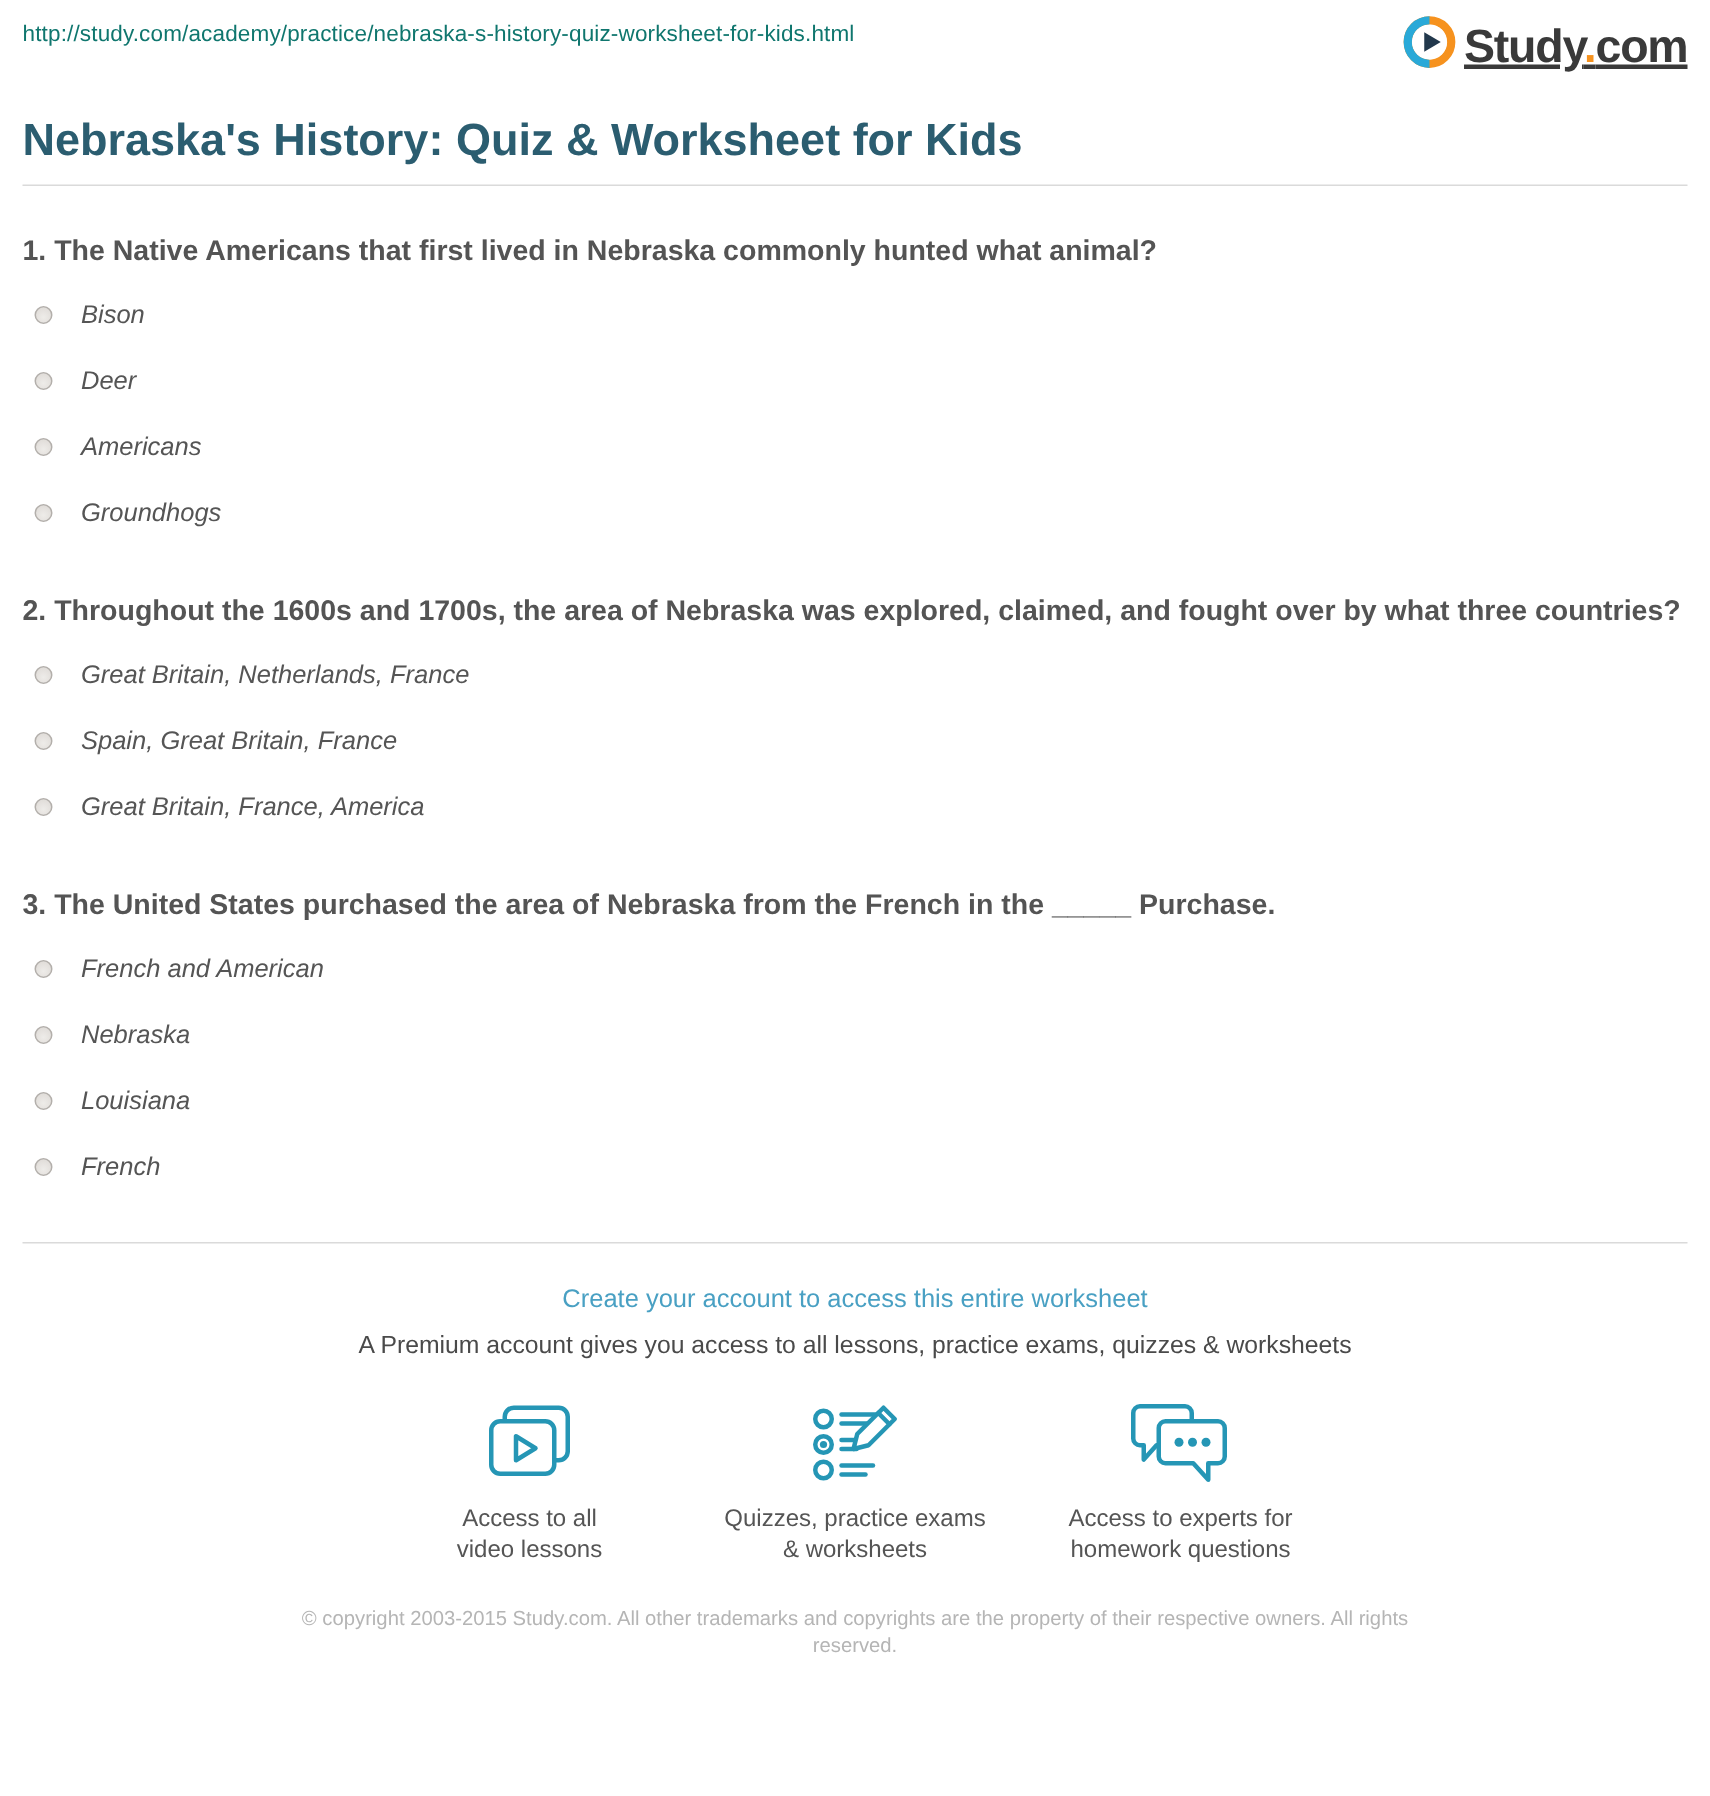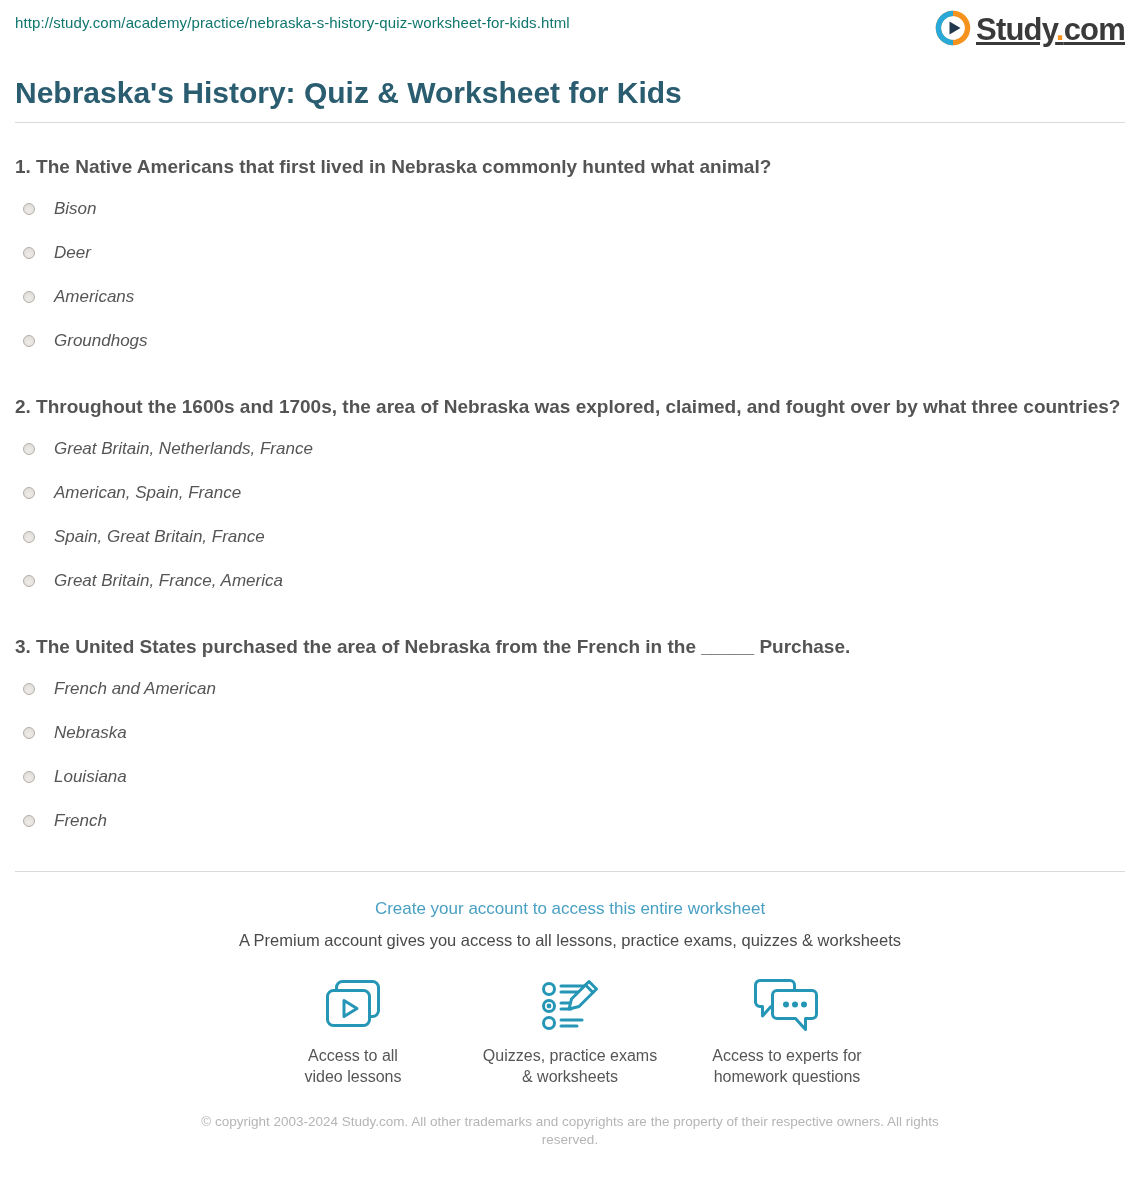--- a/index.html
+++ b/index.html
@@ -183,24 +183,20 @@
       </div>
     </div>
   </div>
 
   <div class="question">
     <p class="question-text">2. Throughout the 1600s and 1700s, the area of Nebraska was explored, claimed, and fought over by what three countries?</p>
     <div class="options">
       <div class="option">
         <span class="radio"></span>
         <span class="option-label">Great Britain, Netherlands, France</span>
-      </div>
-      <div class="option">
-        <span class="radio"></span>
-        <span class="option-label">American, Spain, France</span>
       </div>
       <div class="option">
         <span class="radio"></span>
         <span class="option-label">Spain, Great Britain, France</span>
       </div>
       <div class="option">
         <span class="radio"></span>
         <span class="option-label">Great Britain, France, America</span>
       </div>
     </div>
@@ -291,15 +287,15 @@
         </svg>
       </div>
       <div class="feature-label">
         <div>Access to experts for</div>
         <div>homework questions</div>
       </div>
     </div>
 
   </div>
 
-  <div class="copyright">© copyright 2003-2024 Study.com. All other trademarks and copyrights are the property of their respective owners. All rights reserved.</div>
+  <div class="copyright">© copyright 2003-2015 Study.com. All other trademarks and copyrights are the property of their respective owners. All rights reserved.</div>
 
 </div>
 
 </body></html>

